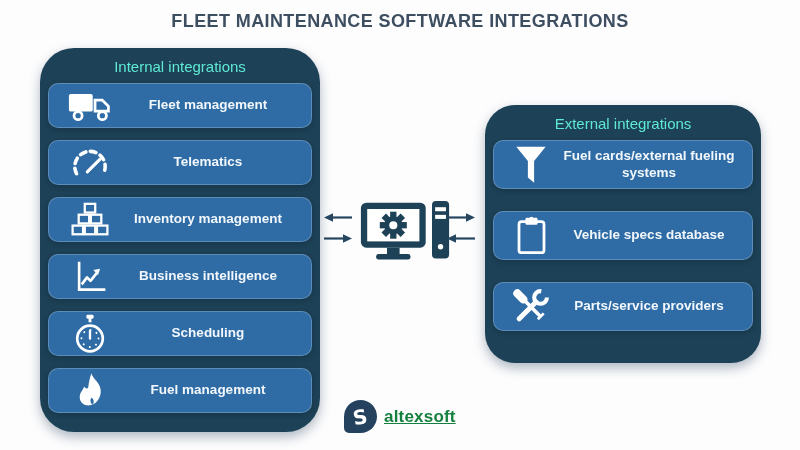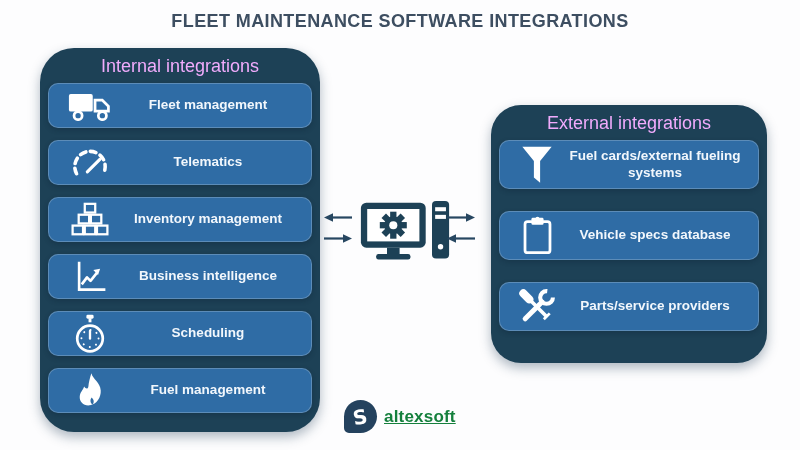--- a/index.html
+++ b/index.html
@@ -2,22 +2,22 @@
 <html><head>
 <meta charset="utf-8">
 <style>
   html,body{margin:0;padding:0;background:#fff;}
   .stage{position:relative;width:800px;height:450px;background:#fdfdfe;overflow:hidden;
          font-family:"Liberation Sans","DejaVu Sans",sans-serif;}
   .title{position:absolute;top:11px;left:0;right:0;text-align:center;font-size:18px;
          letter-spacing:.4px;color:#3d4e61;font-weight:700;}
   .panel{position:absolute;background:#1d4156;box-shadow:0 5px 12px rgba(25,55,80,.35);}
   .panel-internal{left:40px;top:48px;width:280px;height:384px;border-radius:34px;}
-  .panel-external{left:485px;top:105px;width:276px;height:258px;border-radius:30px;margin-left:6px;}
-  .panel-header{color:#f0abfc;text-align:center;font-size:18px;line-height:19px;
+  .panel-external{left:485px;top:105px;width:276px;height:258px;border-radius:30px;}
+  .panel-header{color:#5eead4;text-align:center;font-size:15px;line-height:19px;
                 margin:9px 0 7px;font-weight:400;}
   .btn{position:relative;margin:0 8px 12px;height:45px;background:#2f6ca5;
        border:1px solid rgba(255,255,255,.22);border-radius:10px;display:flex;
        align-items:center;box-shadow:0 2px 5px rgba(10,30,50,.3);box-sizing:border-box;}
   .panel-external .btn{height:49px;margin-bottom:22px;}
   .ic{flex:none;width:46px;margin-left:18px;display:flex;align-items:center;justify-content:center;}
   .panel-external .ic{margin-left:14px;}
   .lbl{flex:1;text-align:center;color:#f2f7fc;font-size:13.5px;line-height:1.25;padding-right:8px;font-weight:bold;}
   .arrows-left{position:absolute;left:323px;top:212px;}
   .arrows-right{position:absolute;left:446px;top:212px;}

